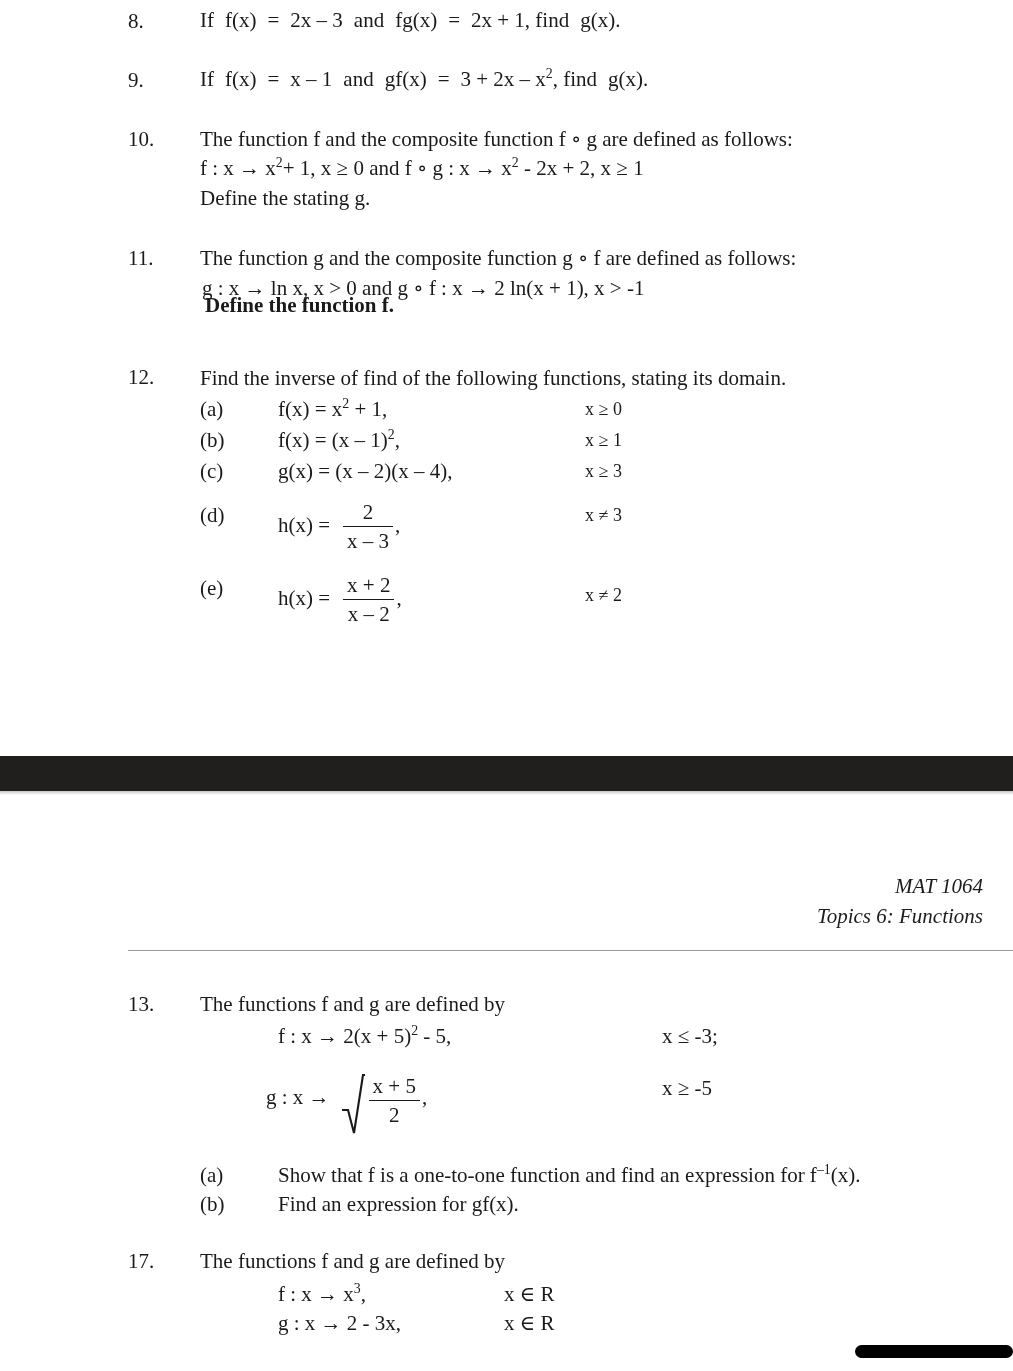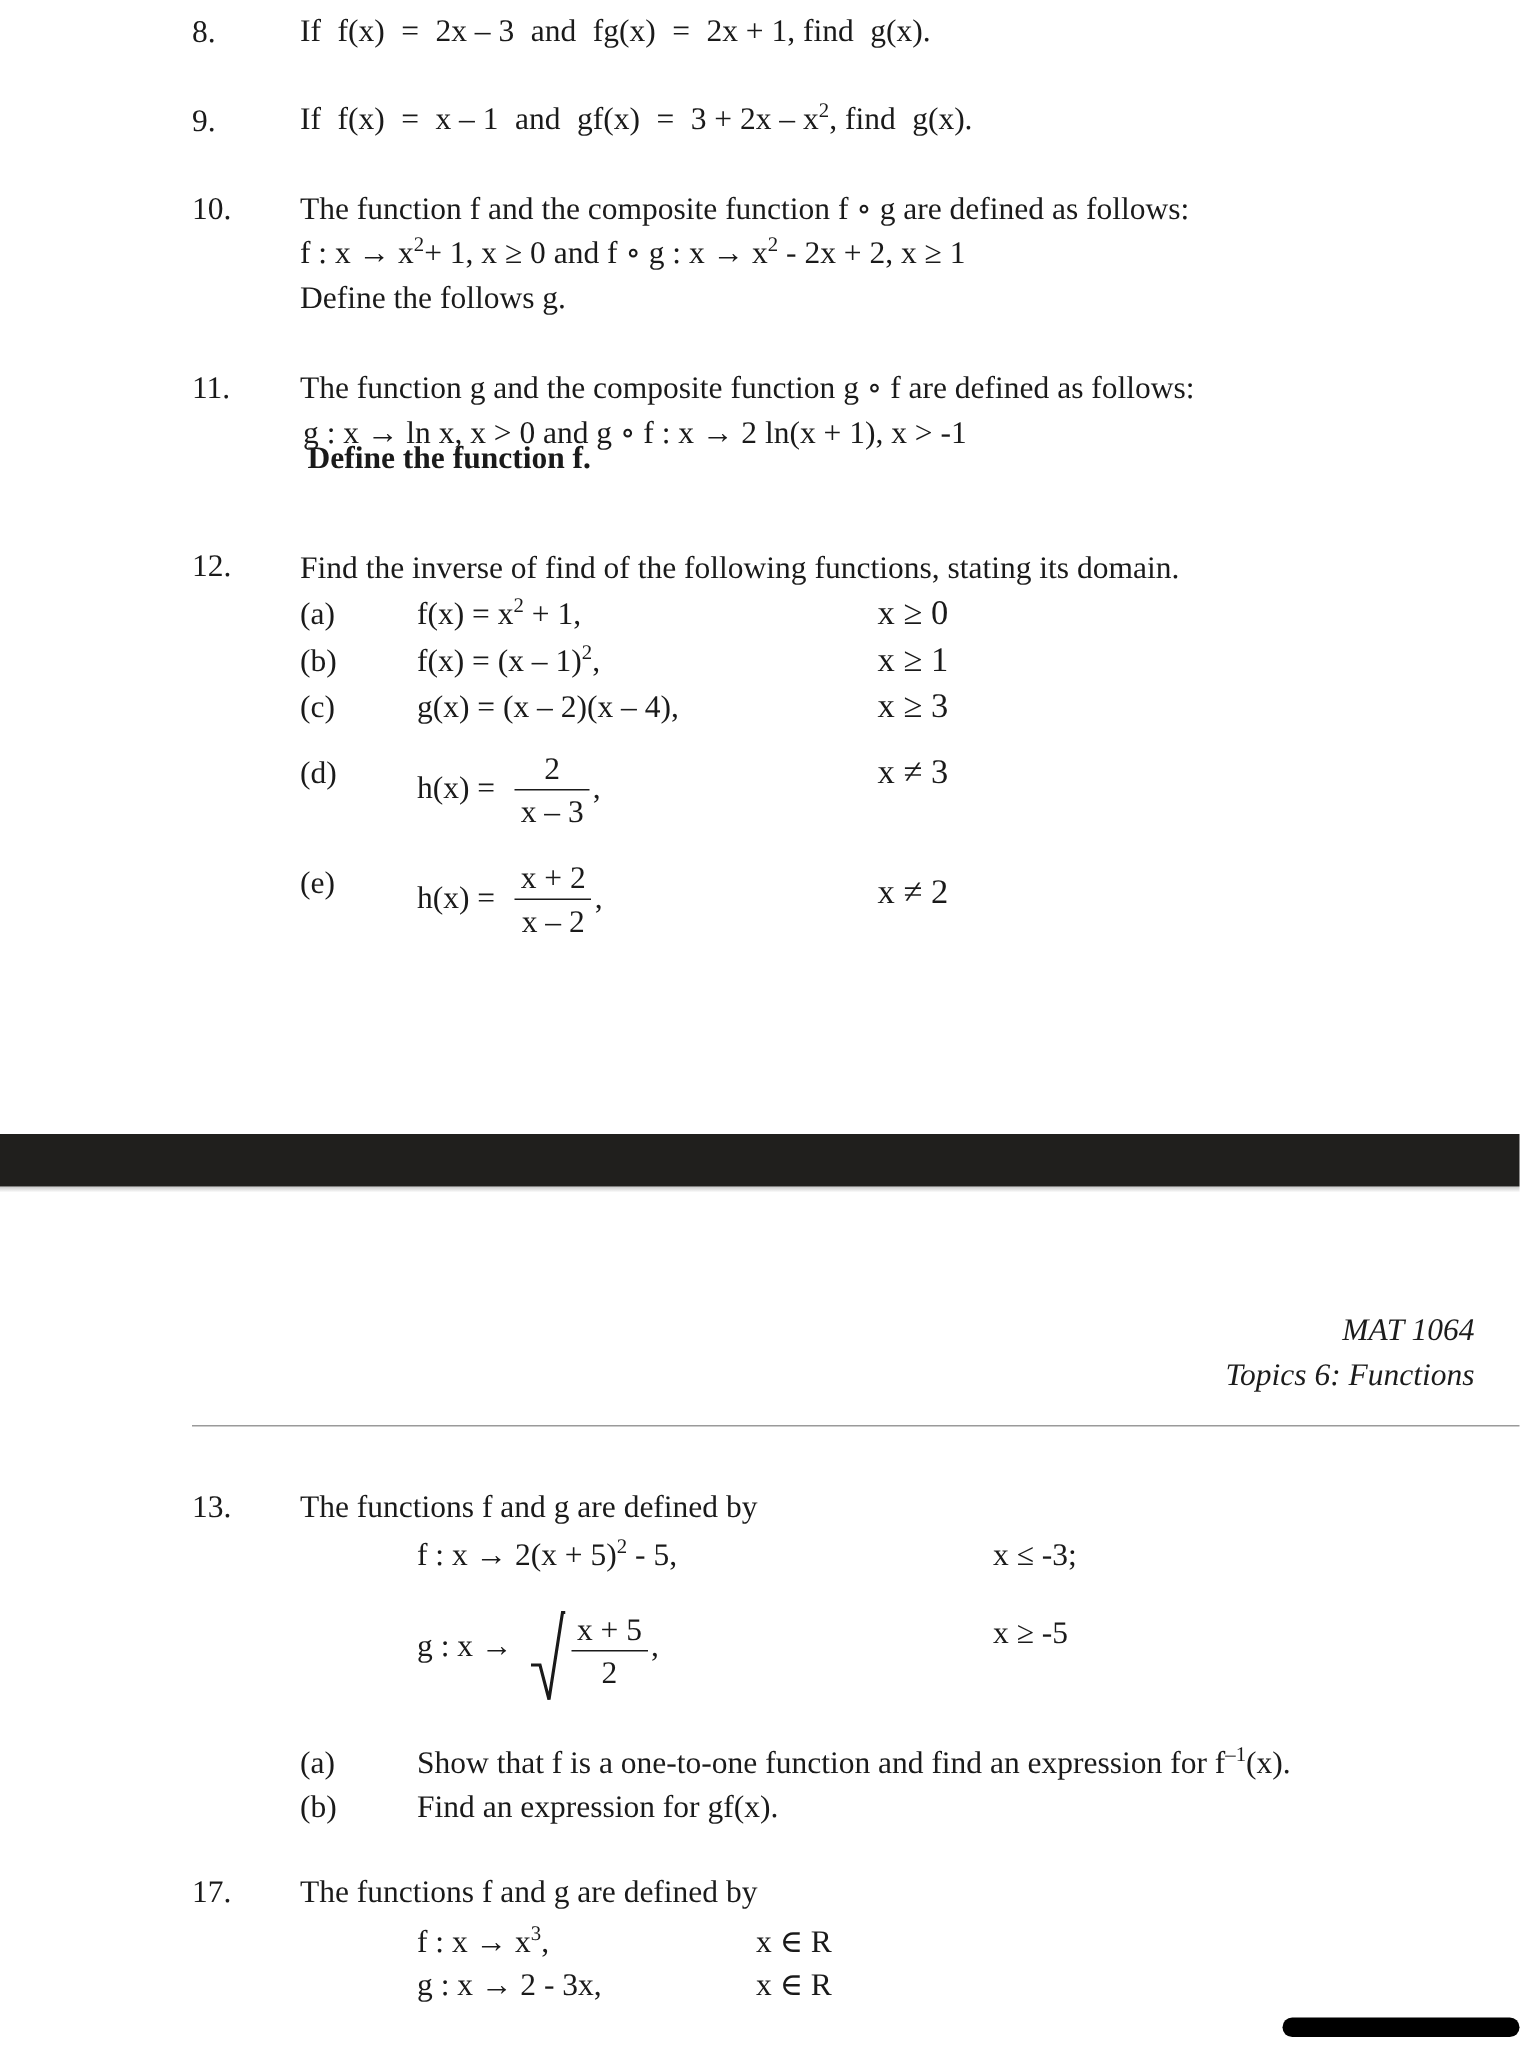--- a/index.html
+++ b/index.html
@@ -53,21 +53,21 @@
   .sub-expr {
     position: absolute;
     left: 278px;
     font-size: 21px;
     line-height: 30px;
     white-space: nowrap;
   }
   .domain {
     position: absolute;
     left: 585px;
-    font-size: 23px;
+    font-size: 18px;
     line-height: 30px;
     white-space: nowrap;
   }
 
   sup {
     font-size: 0.66em;
     vertical-align: super;
     line-height: 0;
   }
   .sp2 { display: inline-block; width: 11px; }
@@ -164,21 +164,21 @@
 
   <div class="q">
     <span class="q-num" style="top:67px;">9.</span>
     <span class="q-body" style="top:64px;"><span>If</span><span class="sp2"></span><span>f(x)</span><span class="sp2"></span><span>=</span><span class="sp2"></span><span>x – 1</span><span class="sp2"></span><span>and</span><span class="sp2"></span><span>gf(x)</span><span class="sp2"></span><span>=</span><span class="sp2"></span><span>3 + 2x – x</span><sup>2</sup><span>, find</span><span class="sp2"></span><span>g(x).</span></span>
   </div>
 
   <div class="q">
     <span class="q-num" style="top:126px;">10.</span>
     <span class="q-body" style="top:124px;">The function  f  and the composite function  f ∘ g  are defined as follows:</span>
     <span class="q-body" style="top:153px; left:200px;"><span>f : x → x</span><sup>2</sup><span>+ 1, x ≥ 0  and  f ∘ g : x → x</span><sup>2</sup><span> -  2x  +  2,  x ≥ 1</span></span>
-    <span class="q-body" style="top:183px;">Define the follows  g.</span>
+    <span class="q-body" style="top:183px;">Define the stating  g.</span>
   </div>
 
   <div class="q">
     <span class="q-num" style="top:245px;">11.</span>
     <span class="q-body" style="top:243px;">The function  g  and the composite function  g ∘ f  are defined as follows:</span>
     <span class="q-body" style="top:273px; left:202px;">g : x → ln x,   x  &gt;  0  and  g ∘ f : x → 2 ln(x + 1),  x  &gt;  -1</span>
     <span class="q-body" style="top:290px; left:205px;font-weight:bold;">Define the function  f.</span>
   </div>
 
   <div class="q">
@@ -213,21 +213,21 @@
   <div class="run-head" style="top:901px;">Topics 6: Functions</div>
   <div class="head-rule" style="top:950px;"></div>
 
   <div class="q">
     <span class="q-num" style="top:991px;">13.</span>
     <span class="q-body" style="top:989px;">The functions  f  and  g  are defined by</span>
 
     <span class="q-body" style="top:1021px; left:278px;"><span>f :  x →  2(x + 5)</span><sup>2</sup><span>  -  5,</span></span>
     <span class="q-body" style="top:1021px; left:662px;">x  ≤  -3;</span>
 
-    <span class="q-body" style="top:1070px; left:278px;"><span>g : x →</span><span class="sp2"></span><span class="radical"><svg class="rad-glyph" viewBox="0 0 24 64" preserveAspectRatio="none">
+    <span class="q-body" style="top:1070px; left:266px;"><span>g : x →</span><span class="sp2"></span><span class="radical"><svg class="rad-glyph" viewBox="0 0 24 64" preserveAspectRatio="none">
             <path d="M1 38 L7 38 L13 61 L22 3 L24 3" fill="none" stroke="#1a1a1a" stroke-width="2.1" stroke-linejoin="miter" stroke-linecap="butt"></path>
           </svg><span class="rad-body"><span class="frac"><span class="num">x + 5</span><span class="bar"></span><span class="den">2</span></span></span></span><span>,</span></span>
     <span class="q-body" style="top:1073px; left:662px;text-align:center;">x  ≥  -5</span>
 
     <span class="sub-label" style="top:1160px;">(a)</span>
     <span class="sub-expr" style="top:1160px;"><span>Show that f  is a one-to-one function and find an expression for f</span><sup>–1</sup><span>(x).</span></span>
 
     <span class="sub-label" style="top:1189px;">(b)</span>
     <span class="sub-expr" style="top:1189px;text-align:center;"><span>Find an expression for  gf(x).</span><sup></sup><span></span></span>
   </div>

